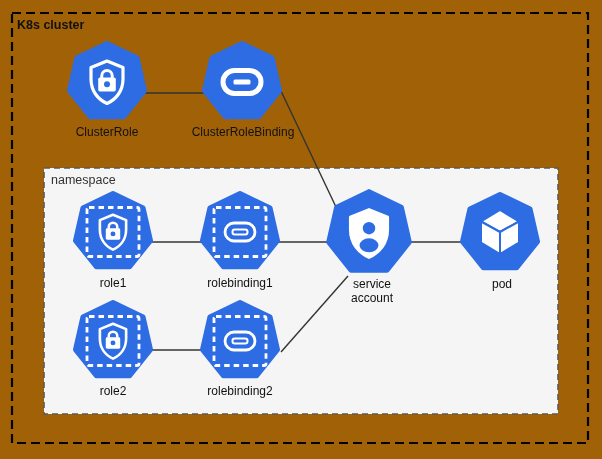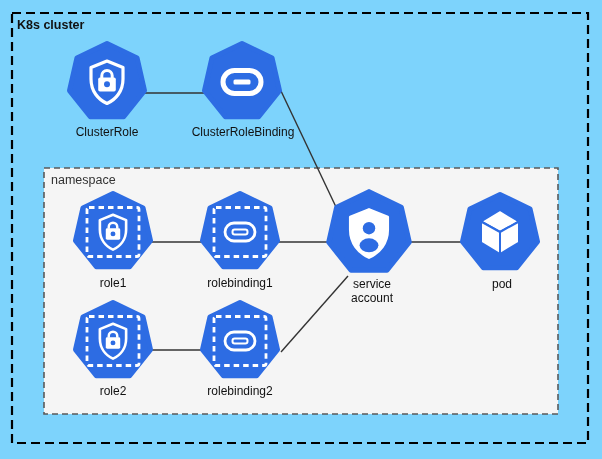--- a/index.html
+++ b/index.html
@@ -1,19 +1,19 @@
 <!DOCTYPE html>
 <html><head>
 <meta charset="utf-8">
 <style>
   html, body { margin: 0; padding: 0; background: #ffffff; }
   .stage {
     position: relative;
     width: 602px; height: 459px;
-    background: #7dd3fc;
+    background: #a16207;
     font-family: "Liberation Sans", sans-serif;
     overflow: hidden;
     text-align: center;
   }
   svg text {
     font-family: "Liberation Sans", sans-serif;
     fill: #111111;
   }
   .node-label { font-size: 12px; }
   .box-title  { font-size: 12.5px; font-weight: bold; }

